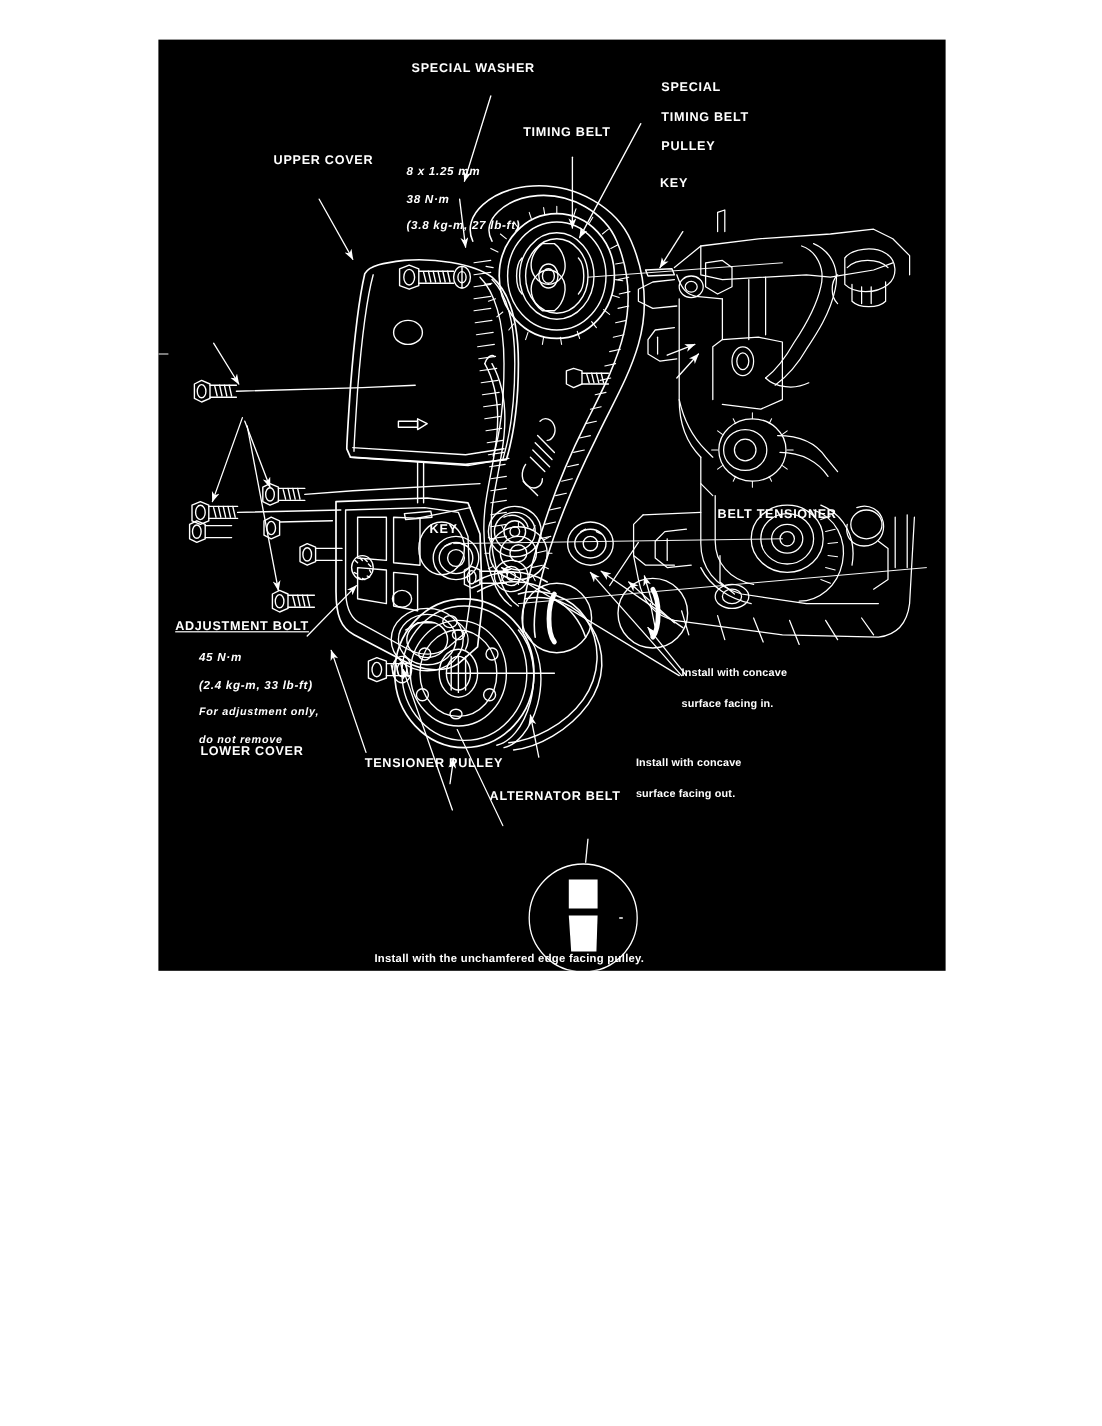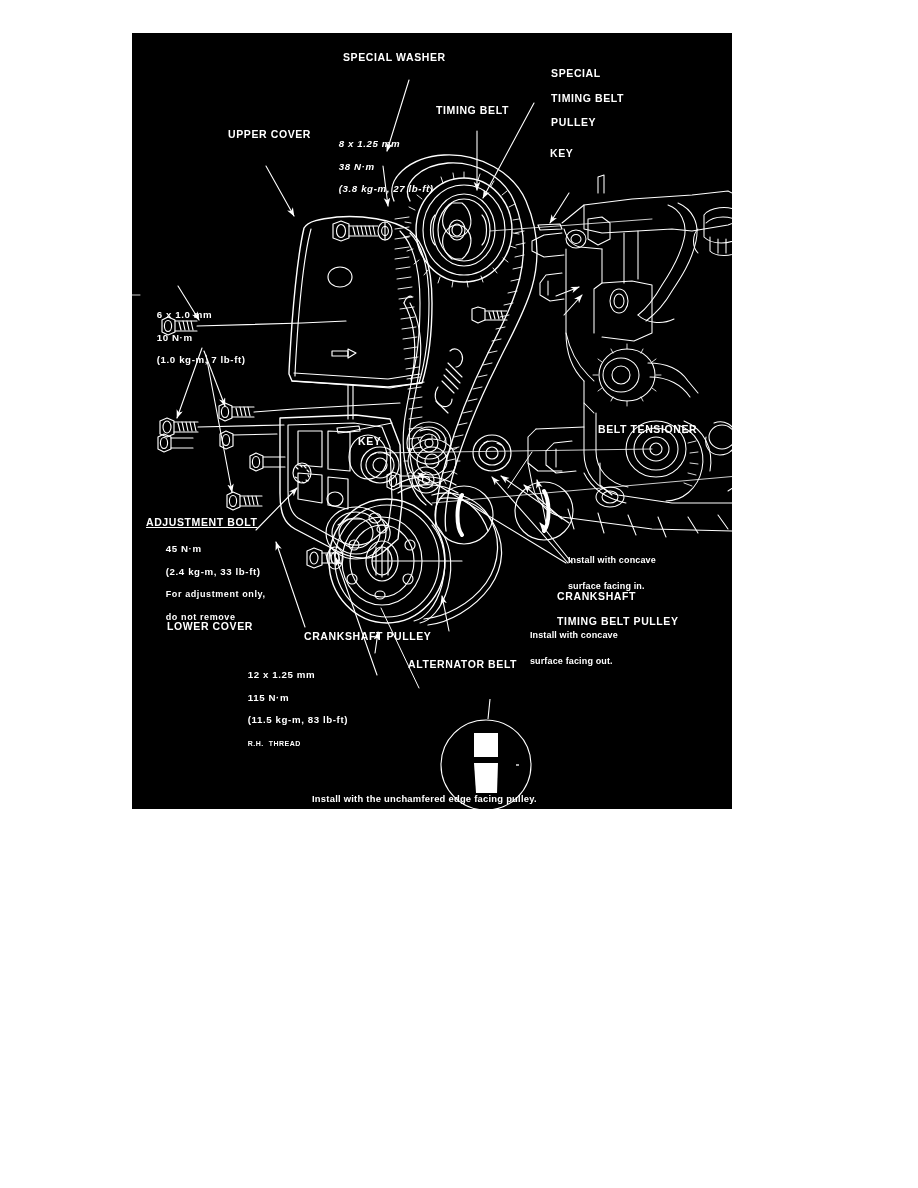--- a/index.html
+++ b/index.html
@@ -1,19 +1,19 @@
 <!DOCTYPE html>
 <html><head>
 <meta charset="utf-8">
 <style>
   html,body{margin:0;padding:0;background:#ffffff;}
   body{width:918px;height:1188px;position:relative;font-family:"Liberation Sans",sans-serif;overflow:hidden;}
   #page{position:absolute;left:0;top:0;width:918px;height:1188px;background:#ffffff;}
   #figure{
-    position:absolute;left:132px;top:33px;width:600px;height:776px;
+    position:absolute;left:132px;top:33px;width:656px;height:776px;
     background:#000000;overflow:hidden;
   }
   #svgroot{position:absolute;left:0;top:0;width:656px;height:776px;}
   .lbl{
     position:absolute;color:#ffffff;font-family:"Liberation Sans",sans-serif;
     font-weight:bold;letter-spacing:0.6px;white-space:pre;line-height:1.16;
   }
   .s11{font-size:10.5px;}
   .s10{font-size:9.7px;}
   .s9{font-size:9.0px;}
@@ -433,60 +433,45 @@
     <div class="lbl s11" style="left:96px;top:95px;">UPPER COVER</div>
 
     <div class="lbl s10" style="left:187px;top:94px;font-style:italic;">
       <span>8 x 1.25 mm</span><br>
       <span>38 N·m</span><br>
       <span>(3.8 kg-m, 27 lb-ft)</span>
     </div>
 
     <div class="lbl s11" style="left:418px;top:114px;">KEY</div>
 
-    <div class="lbl s10" style="left:5px;top:265px;">
-      <span>6 x 1.0 mm</span><br>
-      <span>10 N·m</span><br>
-      <span>(1.0 kg-m, 7 lb-ft)</span>
-    </div>
 
     <div class="lbl s11" style="left:226px;top:402px;">KEY</div>
 
     <div class="lbl s11" style="left:466px;top:390px;">BELT TENSIONER</div>
 
     <div class="lbl s11" style="left:14px;top:483px;text-decoration:underline;">ADJUSTMENT BOLT</div>
-    <div class="lbl s10" style="left:14px;top:499px;">
+    <div class="lbl s10" style="left:14px;top:499px;font-style:italic;">
       <span>45 N·m</span><br>
       <span>(2.4 kg-m, 33 lb-ft)</span><br>
       <span class="s9">For adjustment only,</span><br>
       <span class="s9">do not remove</span>
     </div>
 
     <div class="lbl s11" style="left:35px;top:587px;">LOWER COVER</div>
 
-    <div class="lbl s10" style="left:96px;top:625px;">
-      <span>12 x 1.25 mm</span><br>
-      <span>115 N·m</span><br>
-      <span>(11.5 kg-m, 83 lb-ft)</span><br>
-      <span class="s7">R.H.  THREAD</span>
-    </div>
-
-    <div class="lbl s11" style="left:172px;top:597px;">CRANKSHAFT PULLEY</div>
+
+    <div class="lbl s11" style="left:172px;top:597px;">TENSIONER PULLEY</div>
 
     <div class="lbl s11" style="left:276px;top:625px;">ALTERNATOR BELT</div>
 
     <div class="lbl note" style="left:420px;top:508px;">
       <span>Install with concave</span><br>
       <span>surface facing in.</span>
     </div>
 
-    <div class="lbl s11" style="left:404px;top:545px;">
-      <span>CRANKSHAFT</span><br>
-      <span>TIMING BELT PULLEY</span>
-    </div>
 
     <div class="lbl note" style="left:382px;top:583px;">
       <span>Install with concave</span><br>
       <span>surface facing out.</span>
     </div>
 
     <svg style="position:absolute;left:296px;top:664px;width:140px;height:130px;">
       <g stroke="#ffffff" fill="none" stroke-width="1.1">
         <path d="M62,2 L60,22"></path>
         <circle cx="58" cy="68" r="45"></circle>

